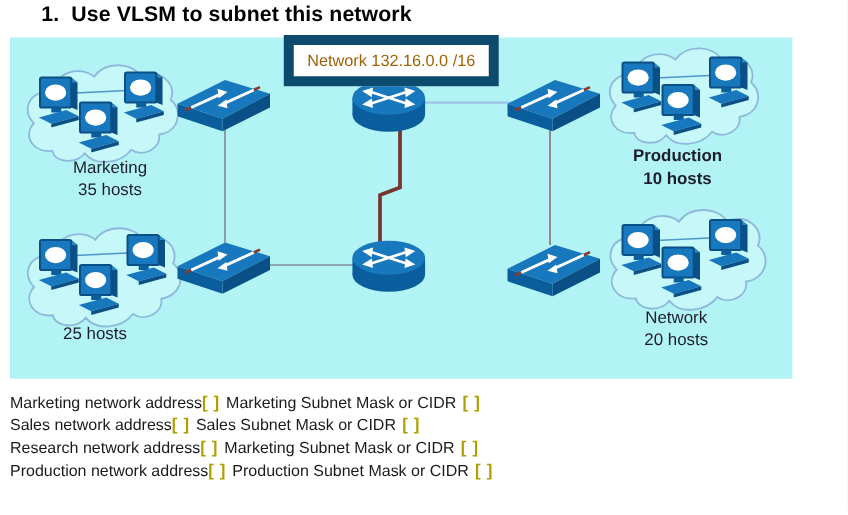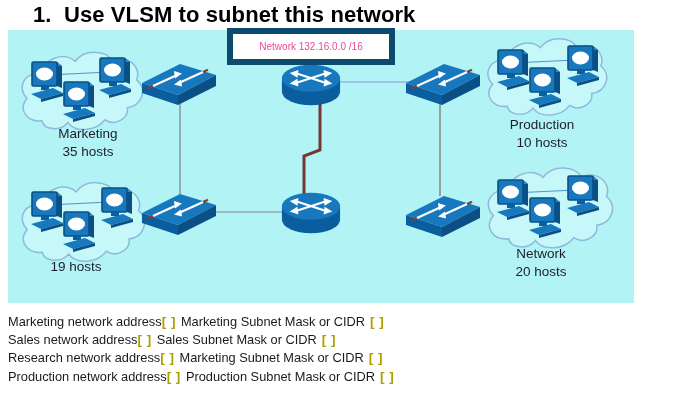--- a/index.html
+++ b/index.html
@@ -1,33 +1,33 @@
 <!DOCTYPE html>
 <html><head>
 <meta charset="utf-8">
 <style>
   html,body{margin:0;padding:0;background:#fff;}
   .stage{
     position:relative;width:678px;height:412px;background:#ffffff;
     font-family:"Liberation Sans", sans-serif;overflow:hidden;
   }
   .title{
-    position:absolute;left:33px;top:2px;font-size:22px;font-weight:700;
+    position:absolute;left:33px;top:2px;font-size:17px;font-weight:700;
     color:#000;white-space:pre;letter-spacing:0.1px;
   }
   .diagram{
     position:absolute;left:8px;top:30px;width:626px;height:273px;
     background:#B2F4F5;
   }
   .diagram svg{position:absolute;left:0;top:0;}
   .netbox{
     position:absolute;left:219px;top:-2px;width:156px;height:25px;
-    background:#ffffff;border:6px solid #0c4a6e;
+    background:#ffffff;border:8px solid #0c4a6e;
     display:flex;align-items:center;justify-content:center;
-    font-size:10px;color:#ec4899;white-space:pre;
+    font-size:13px;color:#a16207;white-space:pre;
   }
   .glabel{
     position:absolute;text-align:center;font-size:13.5px;line-height:18px;
     color:#1d1d2b;font-weight:500;
   }
   .answers{
     position:absolute;left:8px;top:313px;font-size:12.8px;color:#1b1b1b;
   }
   .ans-row{line-height:18.2px;white-space:nowrap;}
   .bracket{
@@ -133,24 +133,24 @@
     </svg>
 
     <div class="netbox">Network 132.16.0.0 /16</div>
 
     <div class="glabel" style="left:20px;top:95px;width:120px;">
       <div>Marketing</div>
       <div>35 hosts</div>
     </div>
 
     <div class="glabel" style="left:8px;top:228px;width:120px;">
-      <div>19 hosts</div>
+      <div>25 hosts</div>
     </div>
 
-    <div class="glabel" style="left:474px;top:86px;width:120px;">
+    <div class="glabel" style="left:474px;top:86px;width:120px;font-weight:bold;">
       <div>Production</div>
       <div>10 hosts</div>
     </div>
 
     <div class="glabel" style="left:473px;top:215px;width:120px;">
       <div>Network</div>
       <div>20 hosts</div>
     </div>
   </div>
 

